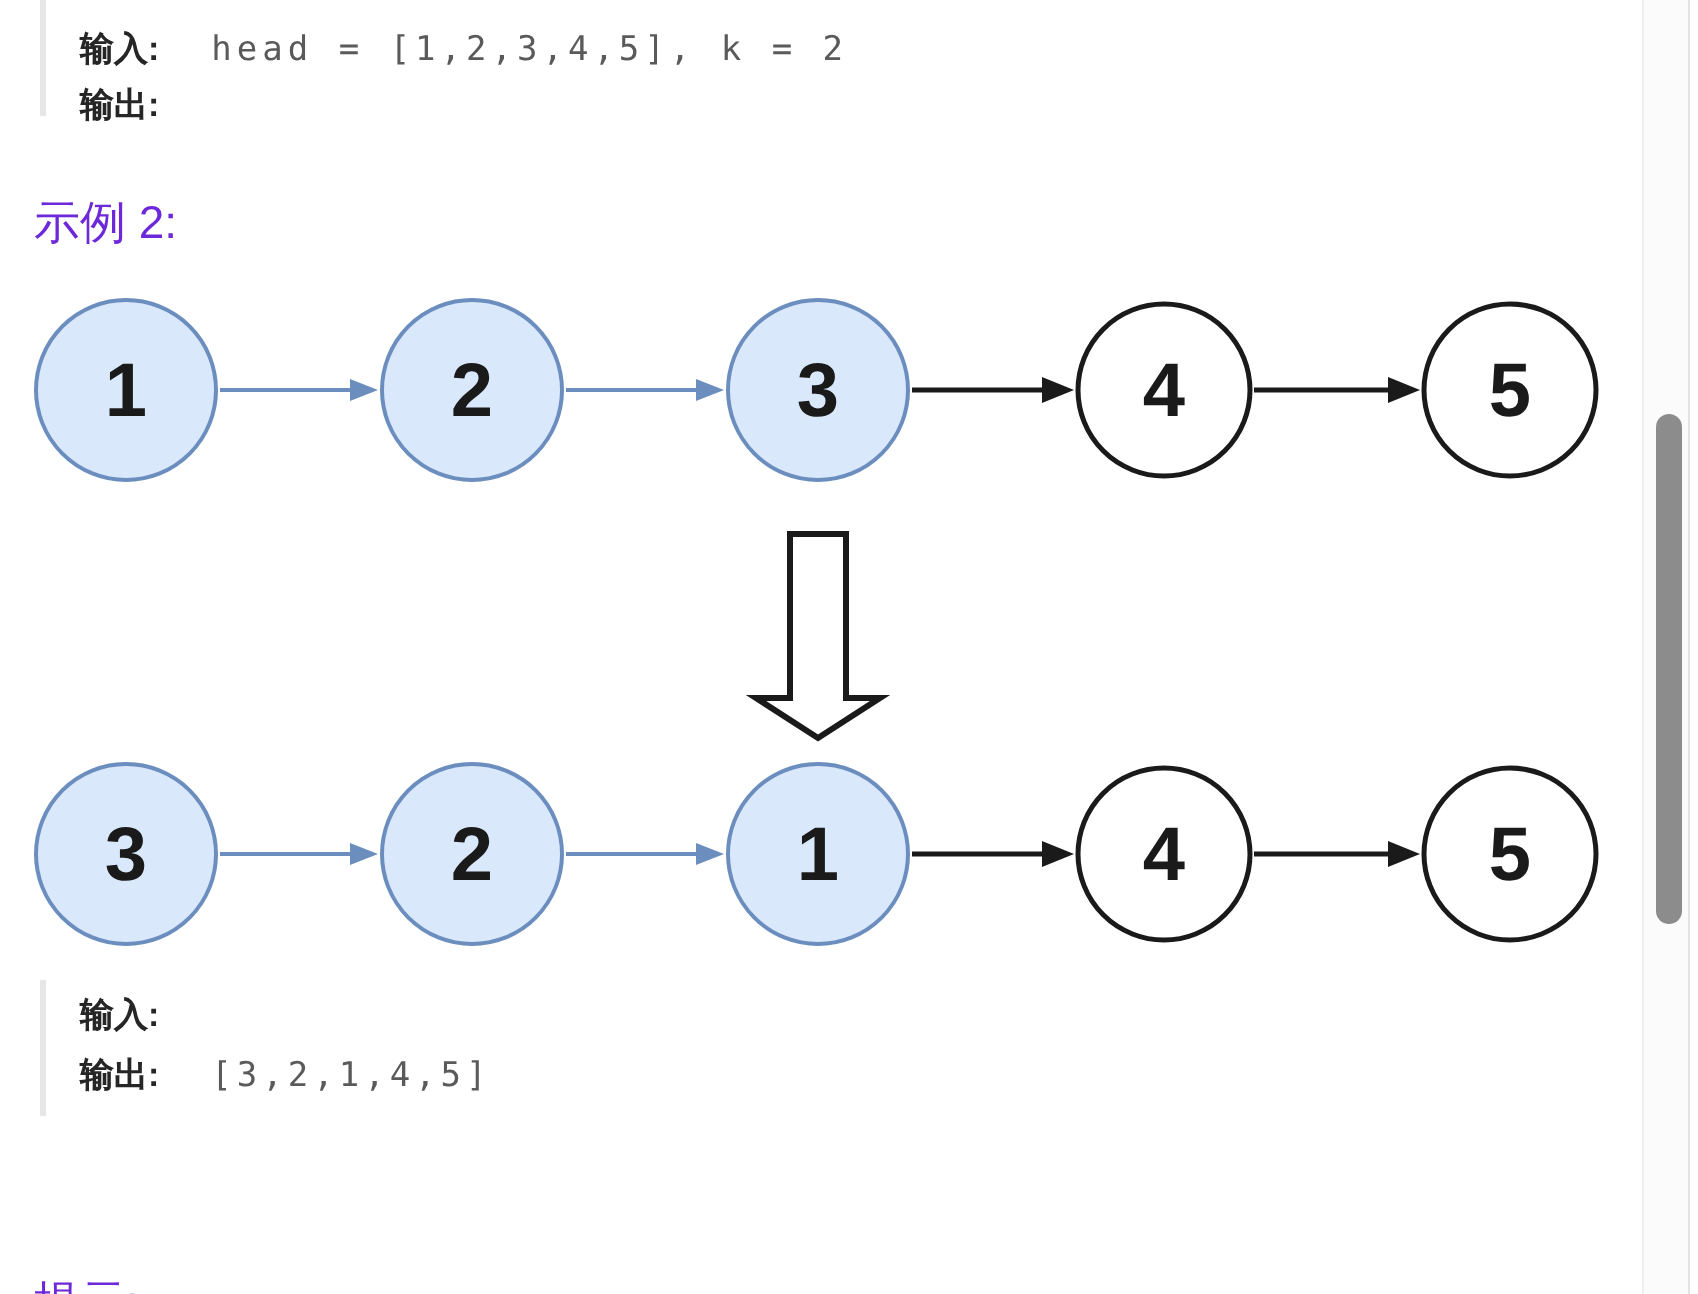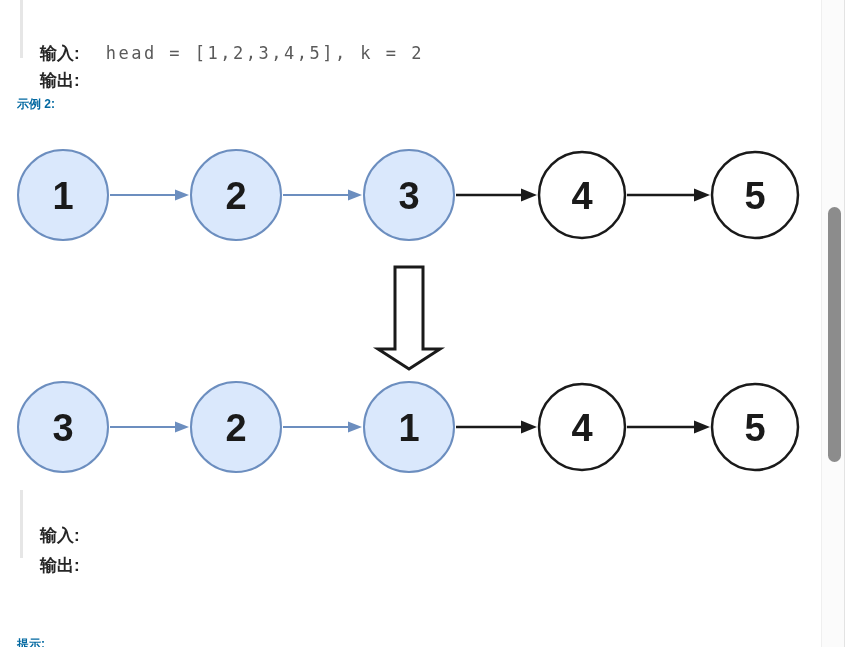--- a/index.html
+++ b/index.html
@@ -2,27 +2,27 @@
 <html><head>
 <meta charset="utf-8">
 <style>
   * { margin: 0; padding: 0; box-sizing: border-box; }
   html, body { width: 849px; height: 647px; overflow: hidden; background: #ffffff;
     font-family: "Liberation Sans", sans-serif; }
   .abs { position: absolute; }
 
   
   .quote-bar { width: 3px; background: #e6e6e6; }
-  .io-line { display: flex; align-items: baseline; white-space: nowrap; height: 24px; line-height: 24px; margin-top: 28px; }
+  .io-line { display: flex; align-items: baseline; white-space: nowrap; height: 24px; line-height: 24px; }
   .io-label { font-weight: bold; font-size: 17px; color: #262626; }
   .io-code { font-family: "DejaVu Sans Mono", monospace; font-size: 17px; letter-spacing: 2.5px;
     color: #5a5a5a; padding-left: 26px; text-align: right; }
   .io-code.out { padding-left: 26px; }
 
-  .section-heading { font-weight: bold; font-size: 12px; color: #0369a1; }
+  .section-heading { font-weight: normal; font-size: 23px; color: #6d28d9; }
 
   
   .sb-gutter { left: 821px; top: 0; width: 24px; height: 647px; background: #fbfbfb;
     border-left: 1px solid #efefef; }
   .sb-divider { left: 844px; top: 0; width: 1px; height: 647px; background: #e3e3e3; }
   .sb-thumb { left: 828px; top: 207px; width: 13px; height: 255px; background: #8c8c8c;
     border-radius: 7px; }
 
   svg text { font-family: "Liberation Sans", sans-serif; font-weight: bold; }
 </style>
@@ -79,19 +79,20 @@
       <text x="755" y="287" text-anchor="middle" dominant-baseline="central" dy="1" font-size="38" fill="#1a1a1a">5</text>
       <polygon points="395,127 423,127 423,209 440,209 409,229 378,209 395,209" fill="#ffffff" stroke="#1a1a1a" stroke-width="3" stroke-linejoin="miter"></polygon>
     </svg></div>
 
 <div class="abs quote-bar" style="left:20px; top:490px; height:68px;"></div>
 <div class="abs io-line" style="left:40px; top:496px;">
   <span class="io-label">输入:</span>
 </div>
 <div class="abs io-line" style="left:40px; top:526px;">
   <span class="io-label">输出:</span>
+    <span class="io-code out">[3,2,1,4,5]</span>
 </div>
 
 <div class="abs section-heading" style="left:17px; top:636px;">提示:</div>
 
 <div class="abs sb-gutter"></div>
 <div class="abs sb-divider"></div>
 <div class="abs sb-thumb"></div>
 
 </body></html>

